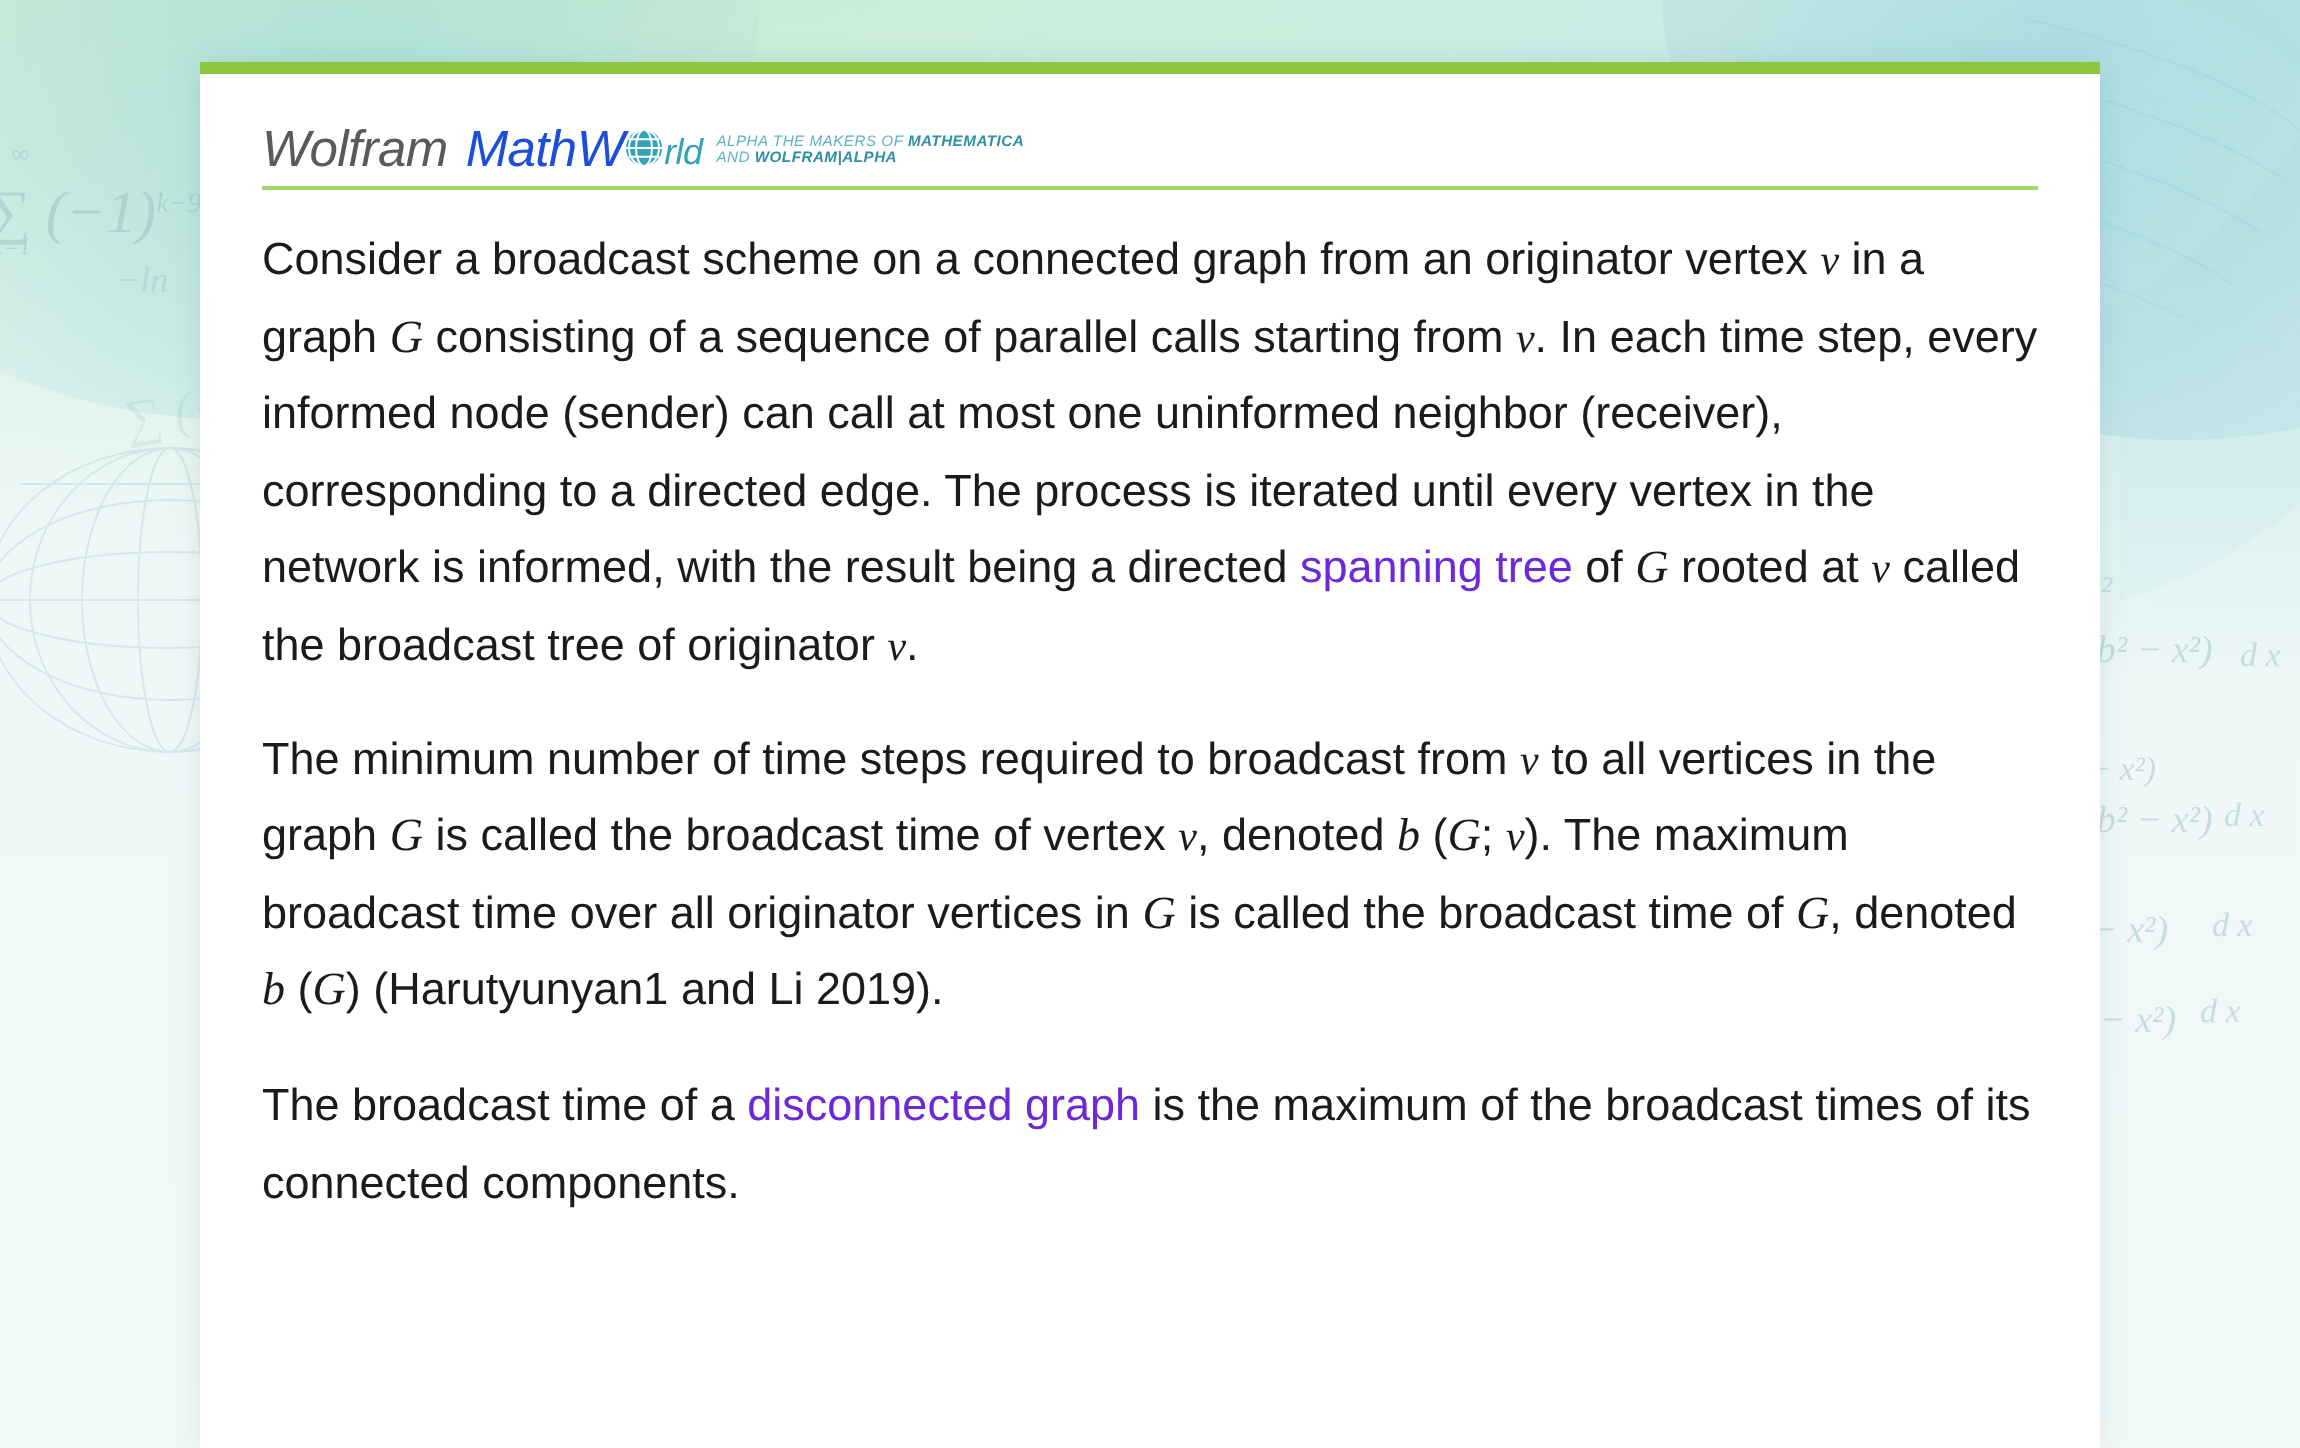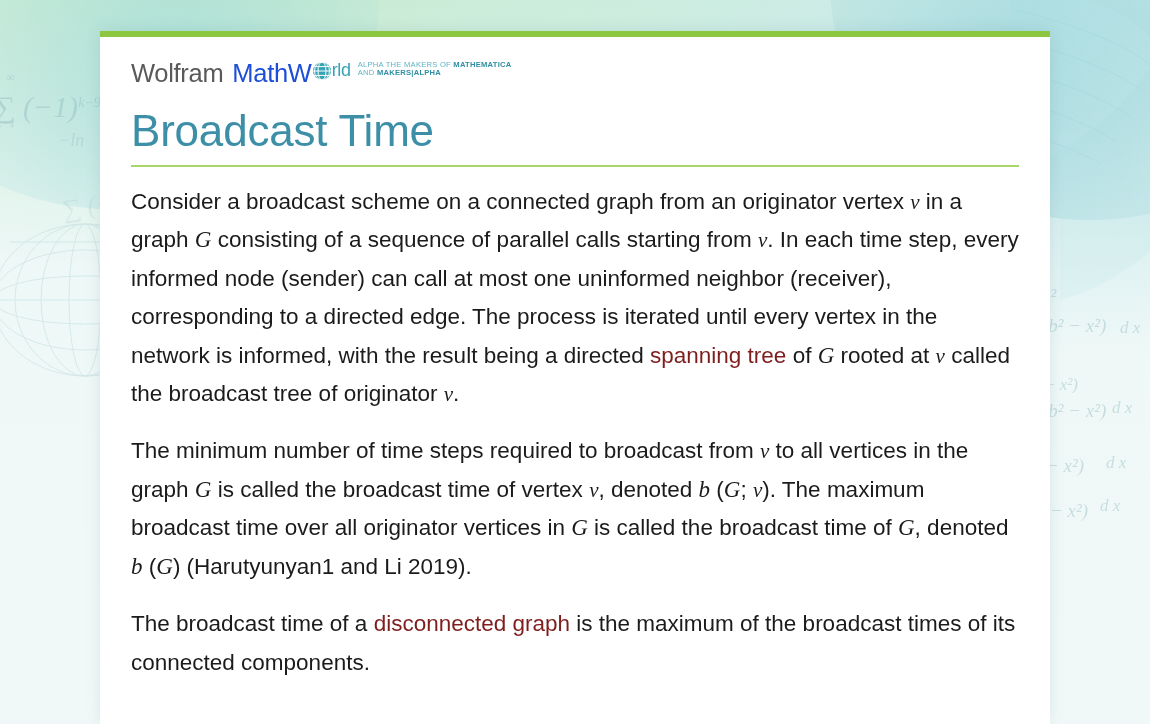--- a/index.html
+++ b/index.html
@@ -30,21 +30,21 @@
   #card{
     position:absolute;left:100px;top:31px;width:950px;height:693px;
     background:#ffffff;z-index:2;
     box-shadow:0 0 14px rgba(60,110,120,.13);
     border-top:6px solid #8dc63f;
     box-sizing:border-box;
     overflow:hidden;
   }
   #card-inner{padding:24px 31px 0 31px;}
   
-  #logo{display:flex;align-items:flex-start;gap:0;height:30px;margin-bottom:16px;}
+  #logo{display:flex;align-items:center;gap:0;height:30px;margin-bottom:2px;font-style:italic;}
   .logo-wolfram{font-size:25.5px;color:#5a5a5a;letter-spacing:-.3px;line-height:1;}
   .logo-math{font-size:25.5px;color:#1d4ed8;letter-spacing:-.3px;line-height:1;margin-left:9px;}
   .globe{display:inline-block;vertical-align:-2px;margin:0 0px;}
   .logo-rld{font-size:18px;color:#36a3b5;letter-spacing:-.3px;line-height:1;}
   #tagline{margin-left:7px;padding-bottom:2px;line-height:1.08;}
   .tag-l1,.tag-l2{font-size:7.6px;color:#5fb3c4;letter-spacing:.25px;display:block;}
   .tag-b{color:#2f8fa3;font-weight:bold;}
   
   #page-title{
     font-size:44px;color:#3d8fa8;font-weight:normal;
@@ -52,21 +52,21 @@
   }
   #title-rule{height:2px;background:#a9d66a;width:888px;margin-bottom:16px;}
   
   .para{
     font-size:22.5px;line-height:38.6px;color:#1b1b1b;
     margin:0 0 18px 0;max-width:890px;
   }
   .para:last-child{margin-bottom:0;margin-top:19px;}
   .mv{font-family:"Liberation Serif",serif;font-style:italic;font-size:21px;}
   .mv-b{font-family:"Liberation Serif",serif;font-style:italic;font-size:23px;}
-  a.wlink{color:#7f1d1d;text-decoration:none;}
+  a.wlink{color:#6d28d9;text-decoration:none;}
 </style>
 </head>
 <body>
 
 <div id="bg">
   <div class="blob swirl-a"></div>
   <div class="blob swirl-b"></div>
 
   <div class="mathbg" style="left:-6px;top:90px;font-size:30px;">
     <span style="position:relative;display:inline-block;">
@@ -144,26 +144,25 @@
             <path d="M2.3 5.6 H17.7 M2.3 14.4 H17.7"></path>
           </g>
         </svg>
       </span>
       <span class="logo-rld">rld</span>
       <span id="tagline">
         <span class="tag-l1">
           <span>ALPHA THE MAKERS OF </span><span class="tag-b">MATHEMATICA</span>
         </span>
         <span class="tag-l2">
-          <span>AND </span><span class="tag-b">MAKERS|ALPHA</span>
+          <span>AND </span><span class="tag-b">WOLFRAM|ALPHA</span>
         </span>
       </span>
     </div>
 
-    <h1 id="page-title">Broadcast Time</h1>
     <div id="title-rule"></div>
 
     <div id="body">
         <p class="para"><span>Consider a broadcast scheme on a connected graph from an originator vertex </span><span class="mv">v</span><span> in a graph </span><span class="mv-b">G</span><span> consisting of a sequence of parallel calls starting from </span><span class="mv">v</span><span>. In each time step, every informed node (sender) can call at most one uninformed neighbor (receiver), corresponding to a directed edge. The process is iterated until every vertex in the network is informed, with the result being a directed </span><a class="wlink" href="#">spanning tree</a><span> of </span><span class="mv-b">G</span><span> rooted at </span><span class="mv">v</span><span> called the broadcast tree of originator </span><span class="mv">v</span><span>.</span></p>
         <p class="para"><span>The minimum number of time steps required to broadcast from </span><span class="mv">v</span><span> to all vertices in the graph </span><span class="mv-b">G</span><span> is called the broadcast time of vertex </span><span class="mv">v</span><span>, denoted </span><span class="mv-b">b</span><span> (</span><span class="mv-b">G</span><span>; </span><span class="mv">v</span><span>). The maximum broadcast time over all originator vertices in </span><span class="mv-b">G</span><span> is called the broadcast time of </span><span class="mv-b">G</span><span>, denoted </span><span class="mv-b">b</span><span> (</span><span class="mv-b">G</span><span>) (Harutyunyan1 and Li 2019).</span></p>
         <p class="para"><span>The broadcast time of a </span><a class="wlink" href="#">disconnected graph</a><span> is the maximum of the broadcast times of its connected components.</span></p>
       </div>
 
   </div>
 </div>

